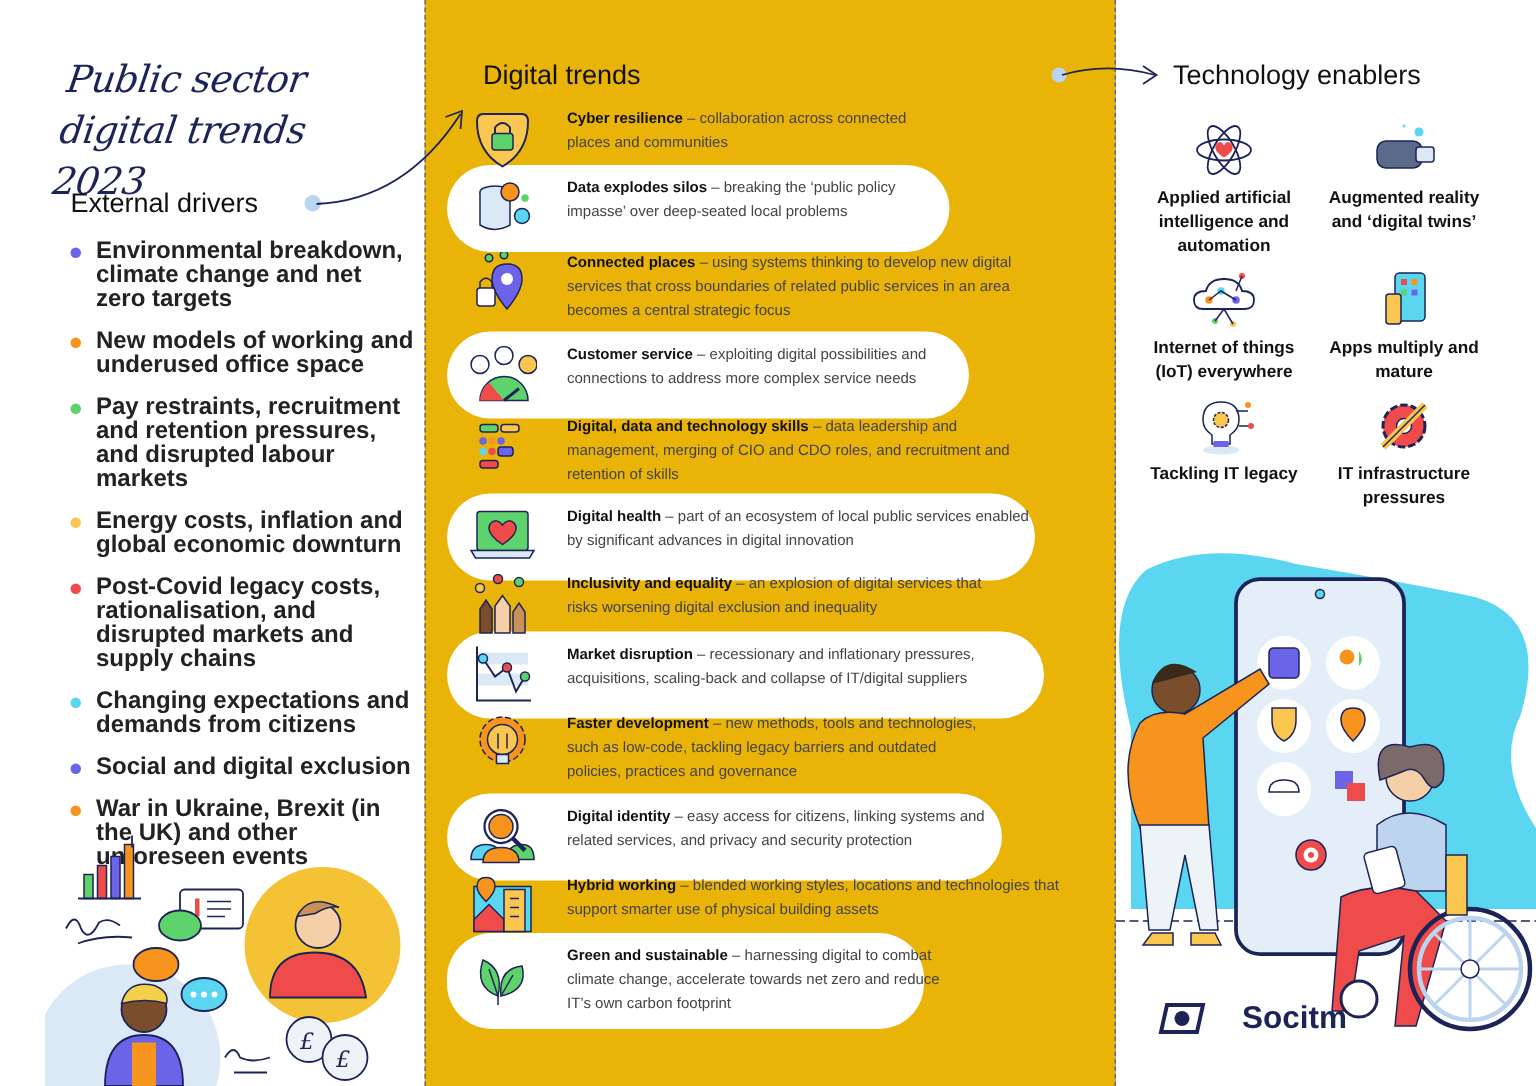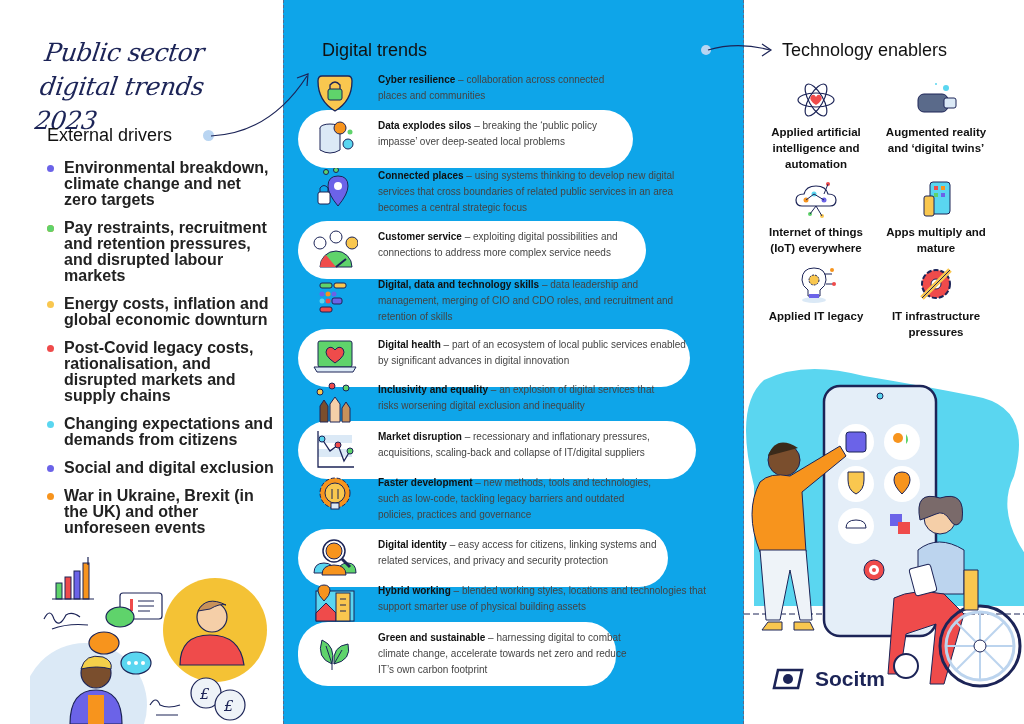--- a/index.html
+++ b/index.html
@@ -14,52 +14,52 @@
     color: #1c2457; letter-spacing: -0.5px; transform: skewX(-8deg);
   }
   .ext-title { position: absolute; left: 47px; top: 125px; font-size: 18px; color: #111; }
   .ext-dot { position: absolute; left: 203px; top: 130px; width: 11px; height: 11px; border-radius: 50%; background: #b9d5f2; }
   .drivers { position: absolute; left: 47px; top: 160px; width: 230px; list-style: none; }
   .drivers li { position: relative; padding-left: 17px; font-size: 16px; line-height: 16px; color: #222; margin-bottom: 12px; font-weight: 600; }
   .drivers li .dot { position: absolute; left: 0; top: 5px; width: 7px; height: 7px; border-radius: 50%; }
   .left-illus { position: absolute; left: 30px; top: 555px; width: 240px; height: 169px; }
 
   
-  .mid { position: absolute; left: 283px; top: 0; width: 461px; height: 724px; background: #0ea5e9;
+  .mid { position: absolute; left: 283px; top: 0; width: 461px; height: 724px; background: #eab308;
          border-left: 1.5px dashed #5a6a8a; border-right: 1.5px dashed #5a6a8a; }
   .mid-title { position: absolute; left: 38px; top: 40px; font-size: 18px; color: #111; }
   .trend { position: absolute; left: 28px; display: flex; align-items: flex-start; }
   .trend .pill { position: absolute; left: -14px; top: -8px; height: calc(100% + 16px); background: #ffffff; border-radius: 30px; z-index: 0; }
   .trend .ticon { position: relative; z-index: 1; width: 46px; height: 42px; flex: 0 0 46px; margin-right: 20px; }
   .trend .ttext { position: relative; z-index: 1; font-size: 10px; line-height: 16px; color: #444; width: 340px; }
   .trend .ttext b { color: #111; font-weight: bold; }
 
   
   .right { position: absolute; left: 744px; top: 0; width: 280px; height: 724px; }
   .right-title { position: absolute; left: 38px; top: 40px; font-size: 18px; color: #111; }
   .enablers { position: absolute; left: 12px; top: 80px; width: 250px; display: grid; grid-template-columns: 120px 120px; column-gap: 0; row-gap: 8px; }
   .enabler { text-align: center; }
   .enabler .eicon { width: 44px; height: 40px; margin: 0 auto 4px; }
   .enabler .elabel { font-size: 11.5px; line-height: 16px; color: #111; font-weight: 600; }
   .right-illus { position: absolute; left: 0; top: 360px; width: 280px; height: 364px; }
-  .logo { position: absolute; left: 28px; top: 666px; display: flex; align-items: center; gap: 9px; }
+  .logo { position: absolute; left: 28px; top: 666px; display: flex; align-items: center; gap: 22px; }
   .logo-text { font-size: 21px; font-weight: bold; color: #1c2457; }
 
   svg { display: block; }
 </style>
 </head>
 <body>
 
 <div class="left">
   <div class="script-title">Public sector digital trends 2023</div>
   <div class="ext-title">External drivers</div>
   <div class="ext-dot"></div>
   <ul class="drivers">
     <li><span class="dot" style="background:#6b63e8"></span><span>Environmental breakdown, climate change and net zero targets</span></li>
-    <li><span class="dot" style="background:#f7941d"></span></li>
+    <li><span class="dot" style="background:#f7941d"></span><span>New models of working and underused office space</span></li>
     <li><span class="dot" style="background:#5fd36b"></span><span>Pay restraints, recruitment and retention pressures, and disrupted labour markets</span></li>
     <li><span class="dot" style="background:#f9c74f"></span><span>Energy costs, inflation and global economic downturn</span></li>
     <li><span class="dot" style="background:#ef4b4b"></span><span>Post-Covid legacy costs, rationalisation, and disrupted markets and supply chains</span></li>
     <li><span class="dot" style="background:#5ad6f0"></span><span>Changing expectations and demands from citizens</span></li>
     <li><span class="dot" style="background:#6b63e8"></span><span>Social and digital exclusion</span></li>
     <li><span class="dot" style="background:#f7941d"></span><span>War in Ukraine, Brexit (in the UK) and other unforeseen events</span></li>
   </ul>
 
   <svg class="left-illus" viewBox="0 0 240 169">
     <circle cx="55" cy="150" r="62" fill="#dbe9f6"></circle>
@@ -303,21 +303,21 @@
     <div class="enabler">
       <svg class="eicon" viewBox="0 0 44 40">
           <ellipse cx="20" cy="36" rx="12" ry="3" fill="#dbe9f6"></ellipse>
           <path d="M20 4 q12 0 12 12 q0 6 -6 10 v6 h-12 v-6 q-6 -4 -6 -10 q0 -12 12 -12z" fill="#fff" stroke="#1c2457"></path>
           <circle cx="20" cy="16" r="5" fill="#f9c74f" stroke="#1c2457" stroke-dasharray="2 1"></circle>
           <rect x="15" y="30" width="10" height="4" fill="#6b63e8"></rect>
           <path d="M30 10 h8 M32 20 h8" stroke="#1c2457"></path>
           <circle cx="38" cy="6" r="2" fill="#f7941d"></circle>
           <circle cx="40" cy="20" r="2" fill="#ef4b4b"></circle>
         </svg>
-      <div class="elabel">Applied IT legacy</div>
+      <div class="elabel">Tackling IT legacy</div>
     </div>
     <div class="enabler">
       <svg class="eicon" viewBox="0 0 44 40">
           <circle cx="22" cy="20" r="14" fill="#ef4b4b" stroke="#1c2457" stroke-dasharray="5 2" stroke-width="2"></circle>
           <circle cx="22" cy="20" r="5" fill="#fff" stroke="#1c2457"></circle>
           <path d="M8 34 l28 -28" stroke="#f9c74f" stroke-width="5"></path>
           <path d="M8 34 l28 -28" stroke="#1c2457" stroke-width="1" fill="none"></path>
         </svg>
       <div class="elabel">IT infrastructure pressures</div>
     </div>

